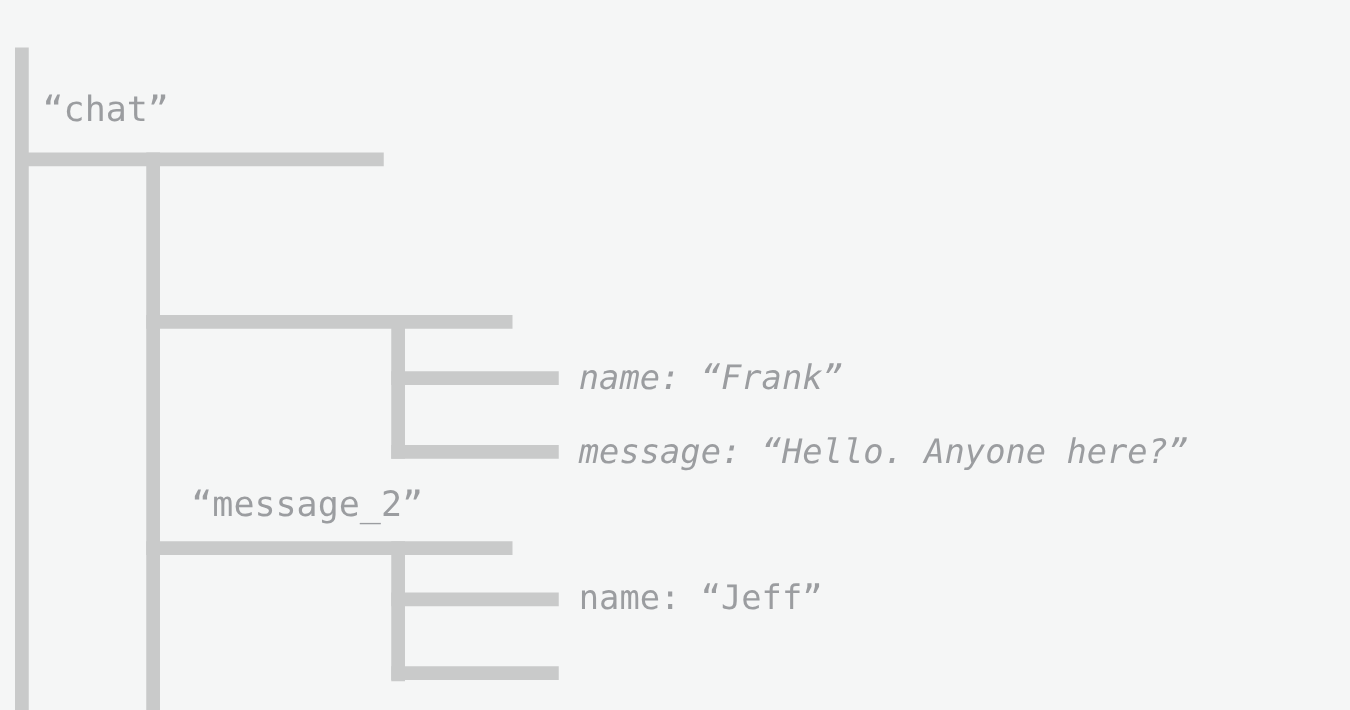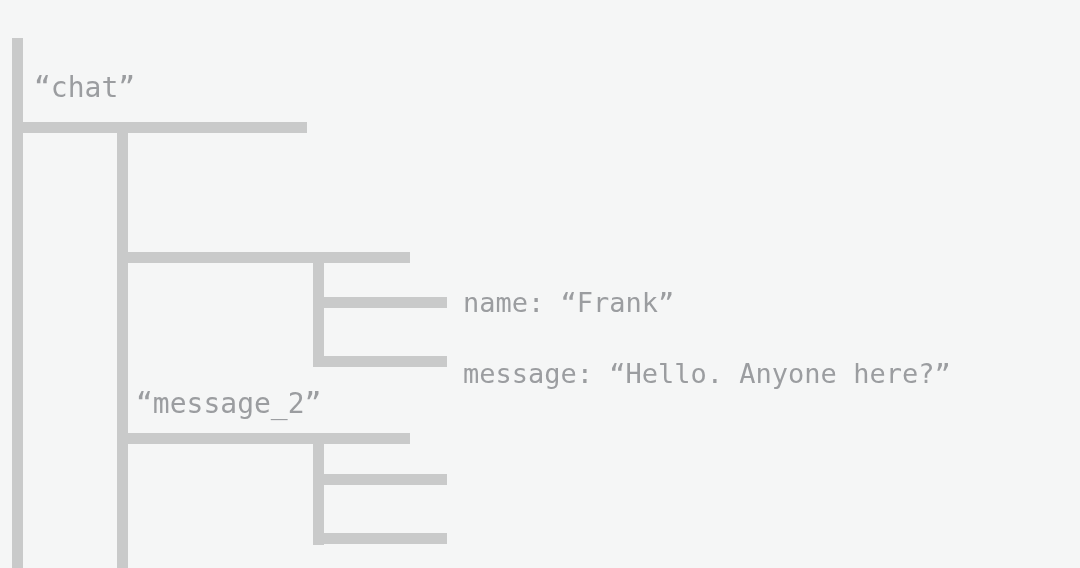--- a/index.html
+++ b/index.html
@@ -48,23 +48,23 @@
   .msg1-name-b     { left: 313px; top: 273px; width: 134px; height: 11px; }
   .msg1-message-b  { left: 313px; top: 332px; width: 134px; height: 11px; }
   .msg2-h          { left: 117px; top: 409px; width: 293px; height: 11px; }
   .msg2-fields-v   { left: 313px; top: 409px; width: 11px;  height: 112px; }
   .msg2-name-b     { left: 313px; top: 450px; width: 134px; height: 11px; }
   .msg2-message-b  { left: 313px; top: 509px; width: 134px; height: 11px; }
 
   
   .chat-label      { left: 34px;  top: 50px; }
   .msg1-label      { left: 153px; top: 182px; }
-  .msg1-name-txt   { left: 463px; top: 265px; }
-  .msg1-msg-txt    { left: 463px; top: 336px; }
-  .msg2-label      { left: 136px; top: 366px; }
+  .msg1-name-txt   { left: 463px; top: 265px; font-style: italic; }
+  .msg1-msg-txt    { left: 463px; top: 324px; font-style: italic; }
+  .msg2-label      { left: 153px; top: 366px; }
   .msg2-name-txt   { left: 463px; top: 441px; }
   .msg2-msg-txt    { left: 463px; top: 500px; }
 </style>
 </head>
 <body>
 
 <div class="canvas">
 
   <div class="line root-v"></div>
   <div class="line chat-h"></div>
@@ -82,15 +82,16 @@
 
   <div class="txt node-label chat-label">“chat”</div>
 
 
   <div class="txt msg1-name-txt">name: “Frank”</div>
 
   <div class="txt msg1-msg-txt">message: “Hello. Anyone here?”</div>
 
   <div class="txt node-label msg2-label">“message_2”</div>
 
+  <div class="txt msg2-name-txt">name: “Jeff”</div>
 
 
 </div>
 
 </body></html>

